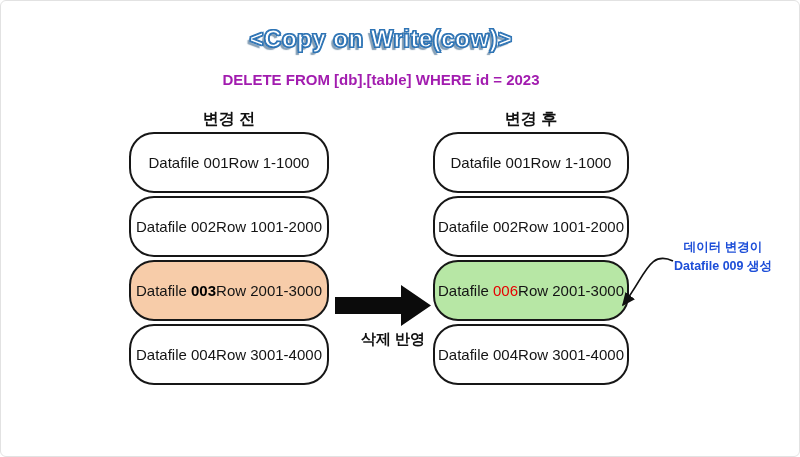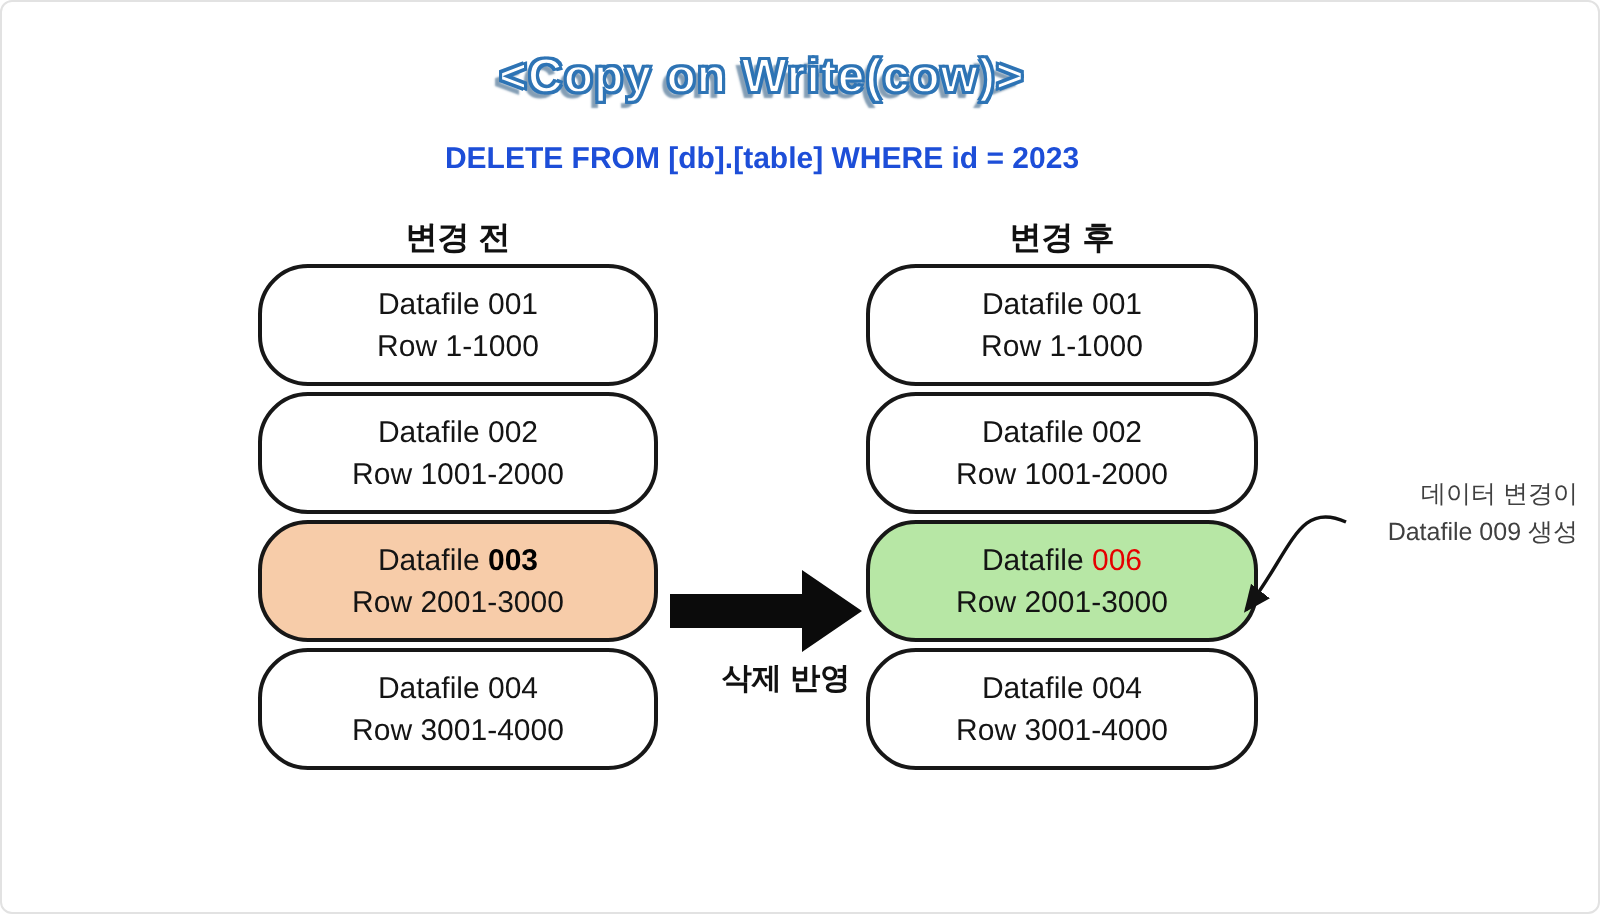--- a/index.html
+++ b/index.html
@@ -13,45 +13,45 @@
     font-size:24px; font-weight:700; letter-spacing:0.5px;
     color:#ffffff;
     -webkit-text-stroke:1.1px #2e74b5;
     text-shadow:
       -1px -1px 0 #2e74b5, 1px -1px 0 #2e74b5,
       -1px 1px 0 #2e74b5, 1px 1px 0 #2e74b5,
       -3px 3px 1px rgba(31,78,121,0.55);
   }
   .subtitle {
     position:absolute; top:70px; left:0; width:760px; text-align:center;
-    font-size:15px; font-weight:700; color:#1d4ed8;
+    font-size:15px; font-weight:700; color:#a21caf;
   }
   .col { position:absolute; top:108px; }
   .col-before { left:128px; width:200px; }
   .col-after  { left:432px; width:196px; }
   .col-header {
     text-align:center; font-size:16px; font-weight:700; height:23px;
     color:#111;
   }
   .dbox {
     box-sizing:border-box; height:61px; margin-bottom:3px;
     border:2px solid #171717; border-radius:25px; background:#ffffff;
-    display:flex; flex-direction:column; justify-content:center; align-items:center;
+    display:flex; flex-direction:row; justify-content:center; align-items:center;
     font-size:15px; line-height:21px; color:#141414;
   }
   .dbox .l1, .dbox .l2 { white-space:nowrap; }
   .num { font-weight:400; }
   .main-arrow-svg { position:absolute; left:334px; top:284px; }
   .arrow-label {
     position:absolute; left:338px; top:329px; width:108px; text-align:center;
     font-size:15px; font-weight:700; color:#111;
   }
   .annotation {
-    position:absolute; left:656px; top:237px; width:132px; text-align:right;
-    font-size:12.5px; font-weight:400; line-height:19px; color:#404040;
+    position:absolute; left:656px; top:237px; width:132px; text-align:center;
+    font-size:12.5px; font-weight:700; line-height:19px; color:#1d4ed8;
   }
   .curve-svg { position:absolute; left:608px; top:246px; }
 </style>
 </head>
 <body>
 
 <div class="frame">
 
   <div class="title">&lt;Copy on Write(cow)&gt;</div>
 

